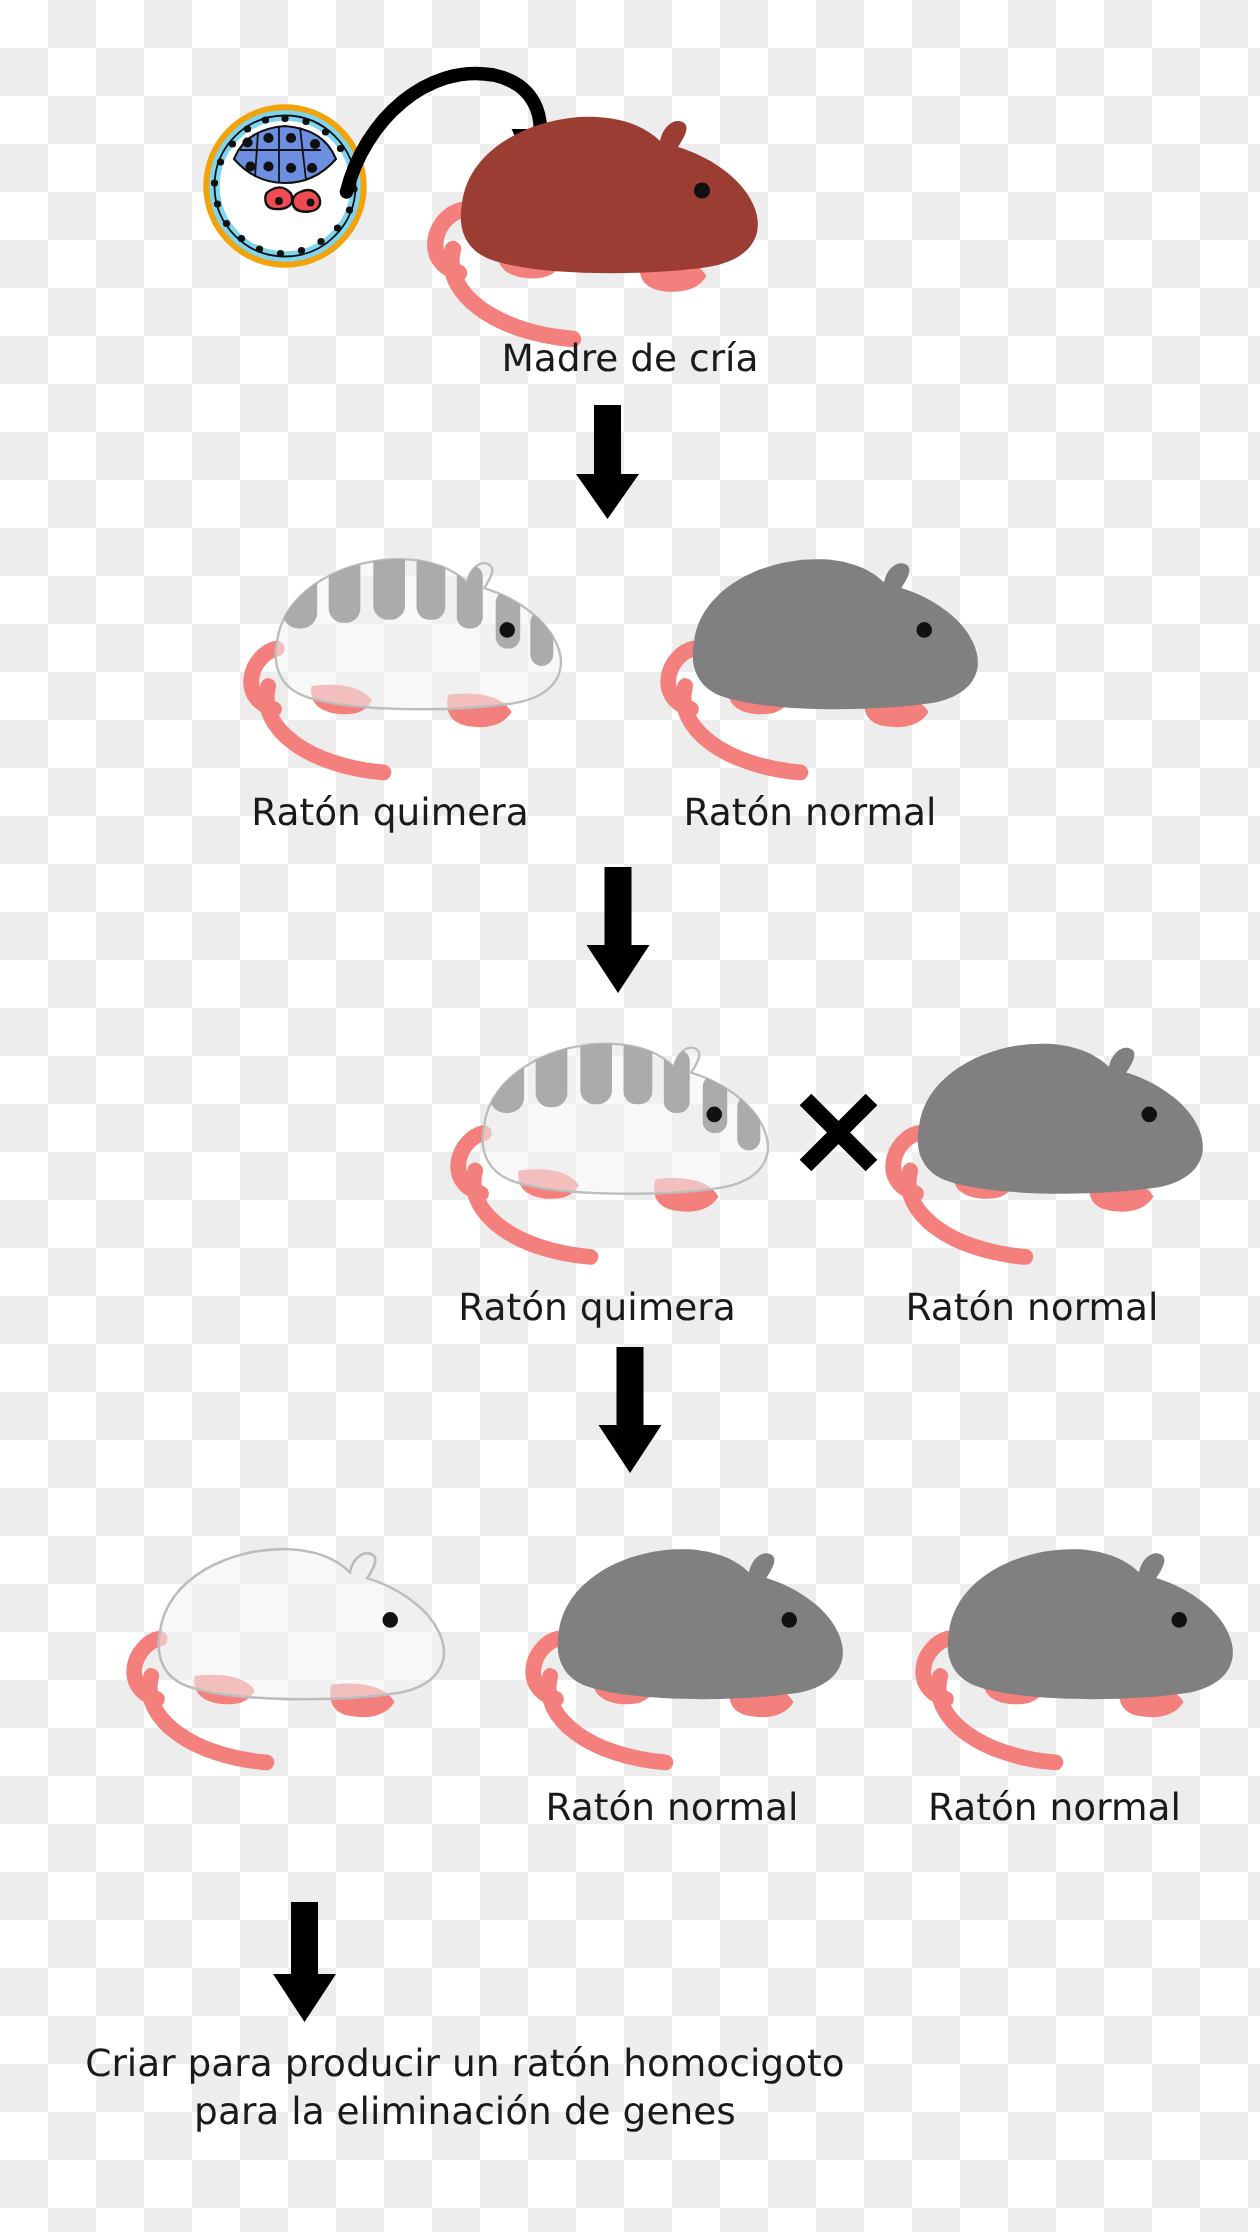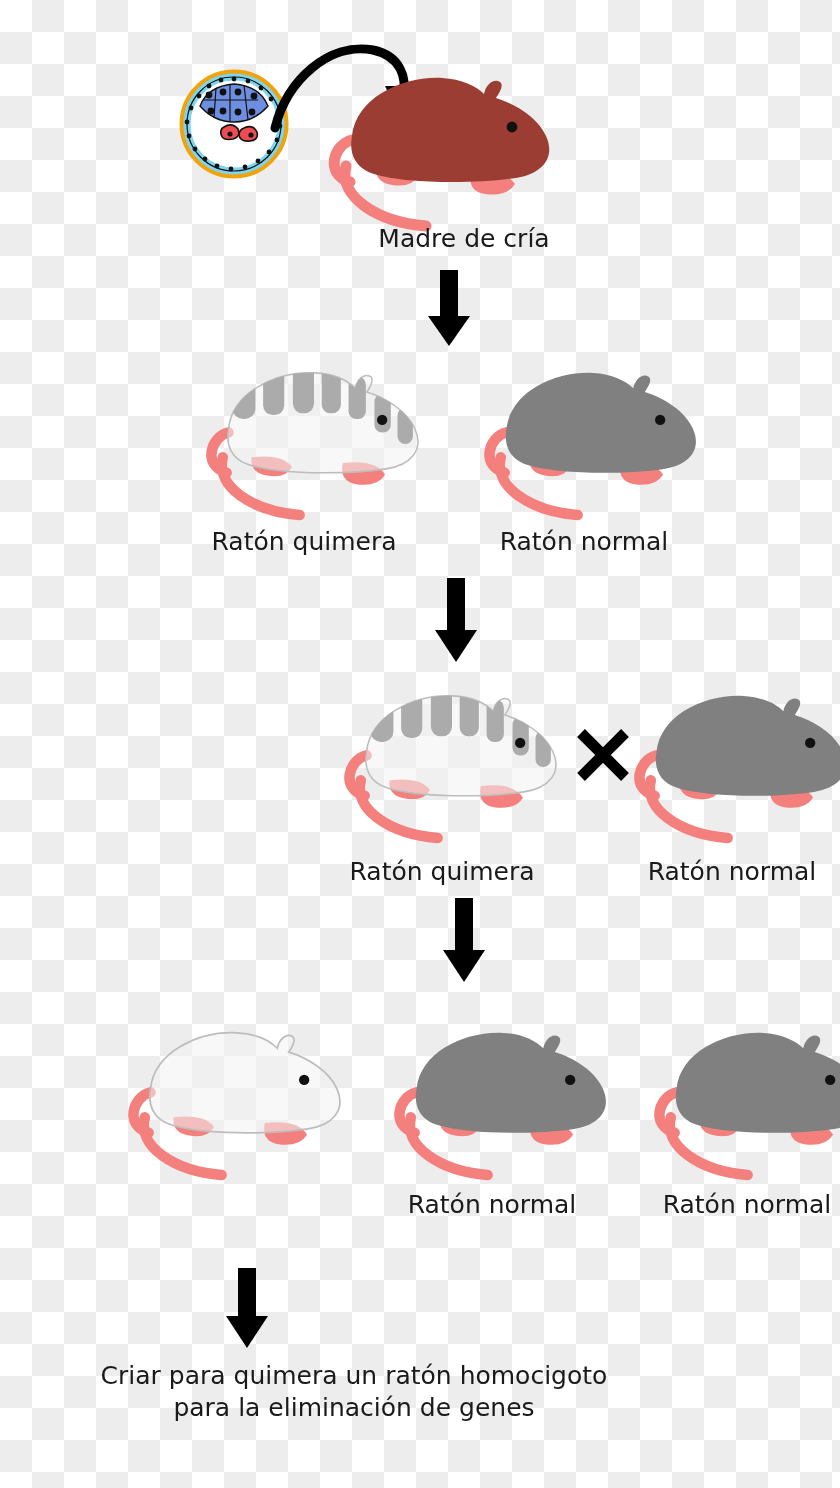--- a/index.html
+++ b/index.html
@@ -15,21 +15,20 @@
       linear-gradient(45deg, #ededed 25%, transparent 25%, transparent 75%, #ededed 75%, #ededed),
       linear-gradient(45deg, #ededed 25%, transparent 25%, transparent 75%, #ededed 75%, #ededed);
     background-size: 64px 64px;
     background-position: 0 0, 32px 32px;
     position: relative;
     overflow: hidden;
   }
   .stage {
     position: absolute;
     inset: 0;
-    margin-left: 44px;
   }
   .label {
     position: absolute;
     color: #1a1a1a;
     font-size: 25px;
     line-height: 29px;
     white-space: pre;
     text-align: center;
     letter-spacing: 0px;
   }
@@ -286,16 +285,16 @@
 
   <div class="label" style="left:573px; top:1190px; width:260px;">Ratón normal</div>
 
   <div class="node" style="left:180px; top:1268px;">
     <svg width="46" height="82" viewBox="0 0 46 82">
       <rect x="14" y="0" width="18" height="50" fill="#000000"></rect>
       <path d="M2 48 L44 48 L23 80 Z" fill="#000000"></path>
     </svg>
   </div>
 
-  <div class="label multiline" style="left:0px; top:1360px; width:620px; line-height:32px;">Criar para quimera un ratón homocigoto
+  <div class="label multiline" style="left:0px; top:1360px; width:620px; line-height:32px;">Criar para producir un ratón homocigoto
 para la eliminación de genes</div>
 
 </div>
 
 </body></html>

